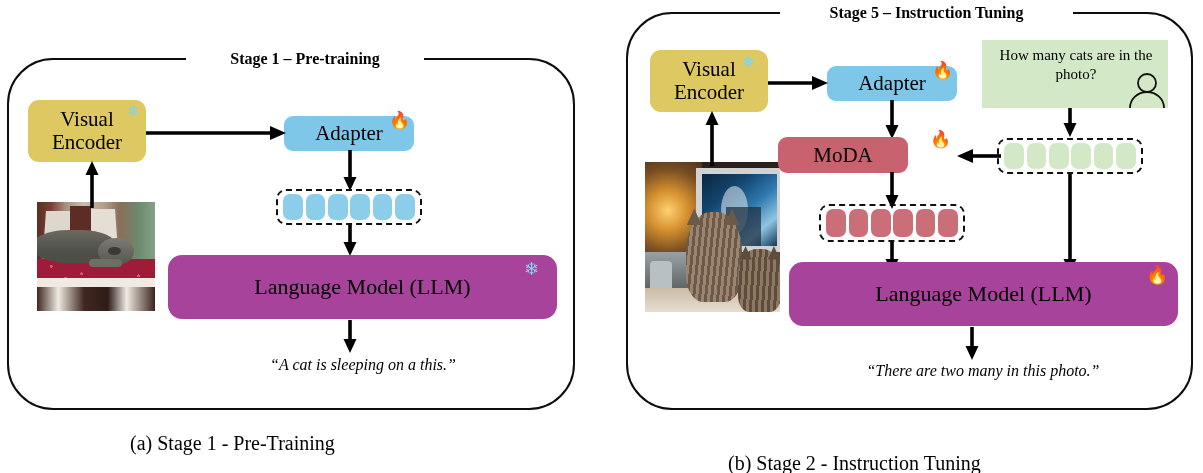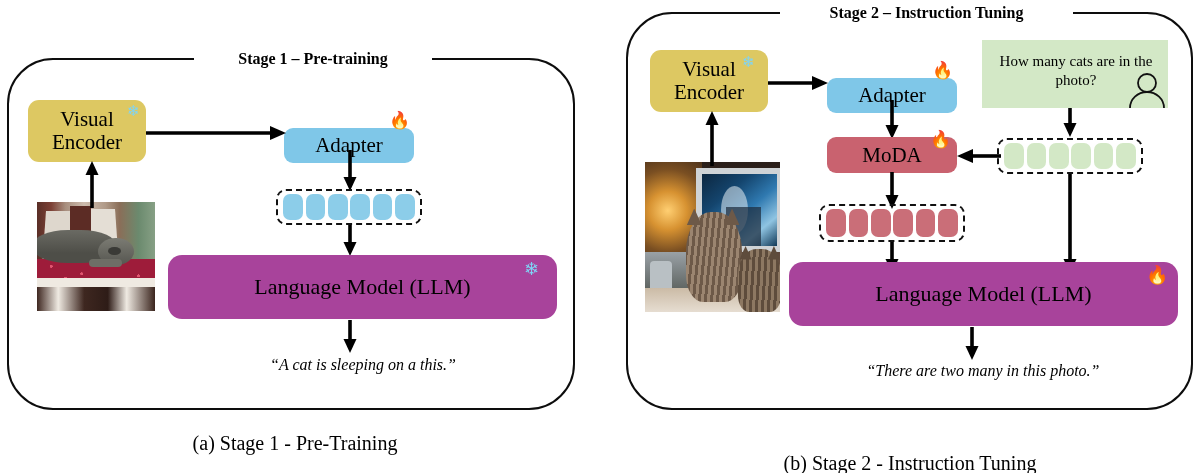--- a/index.html
+++ b/index.html
@@ -34,21 +34,21 @@
     text-align: center;
     background: #ffffff;
     padding: 0 14px;
     white-space: nowrap;
     line-height: 1.1;
   }
   .subcaption {
     position: absolute;
     font-family: "Liberation Serif", serif;
     font-size: 20px;
-    text-align: center;
+    text-align: left;
     white-space: nowrap;
   }
   .box {
     position: absolute;
     box-sizing: border-box;
     display: flex;
     align-items: center;
     justify-content: center;
     text-align: center;
     border-radius: 9px;
@@ -57,37 +57,36 @@
   }
   .box-visual-encoder {
     background: #ddc862;
     font-size: 21px;
     border-radius: 11px;
   }
   .box-adapter {
     background: #7fc7e8;
     font-size: 21px;
     border-radius: 9px;
-    margin-top: 12px;
   }
   .box-moda {
     background: #c9626f;
     font-size: 21px;
     border-radius: 9px;
   }
   .box-llm {
     background: #a8439b;
     font-size: 22px;
     border-radius: 14px;
   }
   .box-question {
     background: #d3e8c6;
     font-size: 15px;
     border-radius: 0px;
-    padding: 12px 8px 6px 10px;
+    padding: 6px 8px 6px 10px;
     line-height: 1.25;
     align-items: flex-start;
     justify-content: center;
   }
   
   .badge {
     position: absolute;
     line-height: 1;
     pointer-events: none;
   }
@@ -133,21 +132,21 @@
   
   .person-icon { position: absolute; }
 </style>
 </head>
 <body>
 
 <div id="figure">
 
   <div class="panel" style="left:7px; top:58px; width:568px; height:352px;"></div>
 
-  <div class="panel-title" style="left:194px; top:50px; width:210px;">Stage 1 – Pre-training</div>
+  <div class="panel-title" style="left:186px; top:50px; width:210px;">Stage 1 – Pre-training</div>
 
   <div class="box box-visual-encoder" style="left:28px; top:100px; width:118px; height:62px;">
     <div style="display:flex;flex-direction:column;">
       <span>Visual</span>
       <span>Encoder</span>
     </div>
   </div>
   <span class="badge snow" style="left:127px; top:104px; font-size:15px;">❄</span>
 
   <div class="photo" style="left:37px; top:202px; width:118px; height:109px;">
@@ -224,21 +223,21 @@
     </svg>
   </div>
 
   <div style="position:absolute; left:170px; top:356px; width:386px; text-align:center;
               font-family:'Liberation Serif',serif; font-style:italic; font-size:16px;">“A cat is sleeping on a this.”</div>
 
   <div class="subcaption" style="left:130px; top:432px; width:330px;">(a) Stage 1 - Pre-Training</div>
 
   <div class="panel" style="left:626px; top:12px; width:567px; height:398px;"></div>
 
-  <div class="panel-title" style="left:780px; top:4px; width:265px;">Stage 2 – Instruction Tuning</div>
+  <div class="panel-title" style="left:780px; top:4px; width:265px;">Stage 5 – Instruction Tuning</div>
 
   <div class="box box-visual-encoder" style="left:650px; top:50px; width:118px; height:62px;">
     <div style="display:flex;flex-direction:column;">
       <span>Visual</span>
       <span>Encoder</span>
     </div>
   </div>
   <span class="badge snow" style="left:742px; top:55px; font-size:15px;">❄</span>
 
   <div class="photo" style="left:645px; top:162px; width:135px; height:150px;">
@@ -278,21 +277,21 @@
     </svg>
   </div>
 
   <div class="arrow" style="left:880px; top:100px;">
     <svg width="24" height="40">
       <line x1="12" y1="0" x2="12" y2="28" stroke="#000" stroke-width="3.6"></line>
       <polygon points="12,39 5.5,25 18.5,25" fill="#000"></polygon>
     </svg>
   </div>
 
-  <div class="box box-moda" style="left:827px; top:137px; width:130px; height:36px;">
+  <div class="box box-moda" style="left:778px; top:137px; width:130px; height:36px;">
     <span>MoDA</span>
   </div>
   <span class="badge" style="left:930px; top:131px; font-size:17px;">🔥</span>
 
   <div class="box box-question" style="left:982px; top:40px; width:186px; height:68px;">
     <span style="display:block;width:100%;text-align:center;">How many cats are in the photo?</span>
   </div>
   <svg class="person-icon" style="left:1127px; top:72px;" width="40" height="36" viewBox="0 0 40 36">
     <circle cx="20" cy="11" r="9" fill="none" stroke="#111" stroke-width="1.8"></circle>
     <path d="M3 36 a17 16 0 0 1 34 0" fill="none" stroke="#111" stroke-width="1.8"></path>

